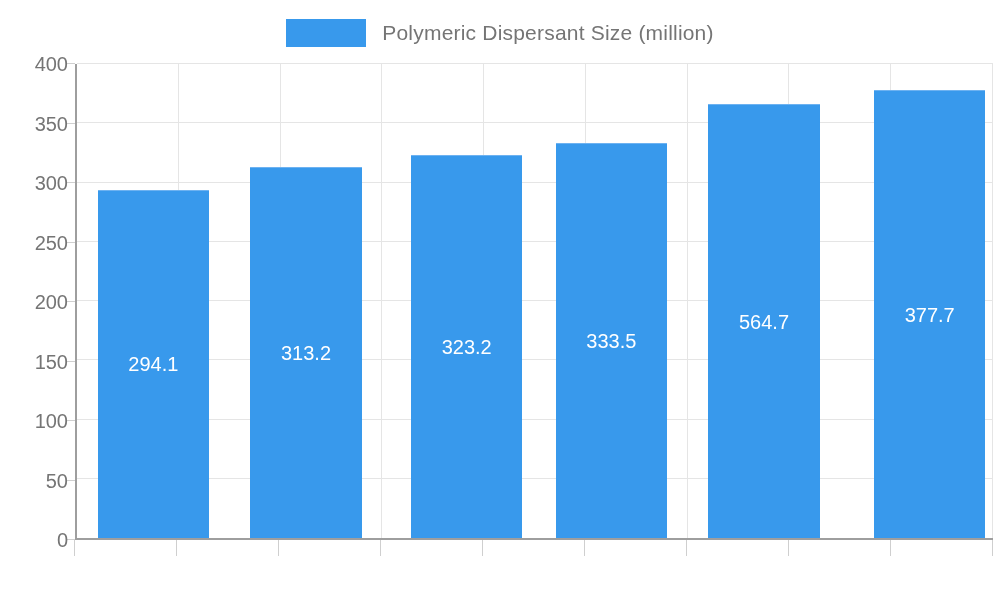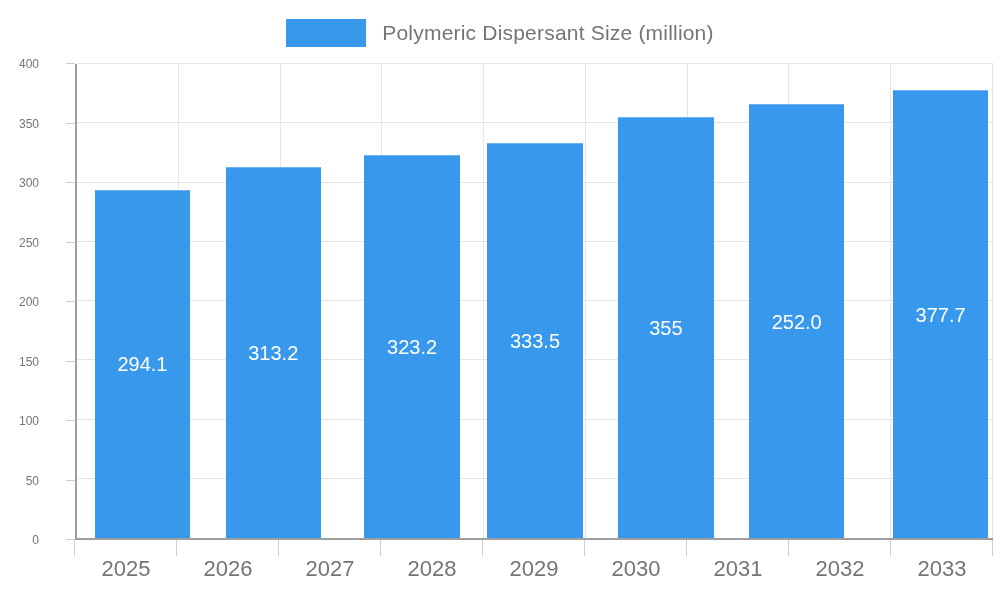--- a/index.html
+++ b/index.html
@@ -25,22 +25,22 @@
   .bars{position:absolute;left:0;top:0;width:100%;height:100%;
     display:flex;align-items:flex-end;}
   .bar-cell{flex:1;height:100%;display:flex;align-items:flex-end;justify-content:center;}
   .bar{position:relative;width:73%;background:var(--bar);
     border-top:1px solid var(--bar-border);}
   .bar-value{position:absolute;left:50%;top:50%;transform:translate(-50%,-50%);
     color:var(--val);font-size:20px;white-space:nowrap;}
 
   .y-axis{position:absolute;left:0;top:64px;width:75px;height:476px;}
   .y-tick{position:absolute;right:0;width:9px;height:1px;background:var(--tick);}
-  .y-label{position:absolute;right:36px;transform:translateY(50%);
-    font-size:12px;color:var(--text);white-space:nowrap;}
+  .y-label{position:absolute;right:7px;transform:translateY(50%);
+    font-size:20px;color:var(--text);white-space:nowrap;}
 
   .x-ticks{position:absolute;left:75px;top:540px;width:918px;height:18px;}
   .x-tick{position:absolute;top:0;width:1px;height:16px;background:var(--tick);}
   .x-labels{position:absolute;left:75px;top:556px;width:918px;height:34px;display:flex;}
   .x-label{flex:1;text-align:center;font-size:22px;color:var(--text);}
 </style>
 </head>
 <body>
 
 <div class="chart-root">
@@ -110,27 +110,22 @@
           <div class="bar" style="height: 80.8%; margin-left: 16px;">
             <div class="bar-value">323.2</div>
           </div>
         </div>
         <div class="bar-cell">
           <div class="bar" style="height: 83.375%;">
             <div class="bar-value">333.5</div>
           </div>
         </div>
         <div class="bar-cell">
-          <div class="bar" style="height: 88.75%;">
-            <div class="bar-value">355</div>
-          </div>
-        </div>
-        <div class="bar-cell">
           <div class="bar" style="height: 91.55%;">
-            <div class="bar-value">252.0</div>
+            <div class="bar-value">564.7</div>
           </div>
         </div>
         <div class="bar-cell">
           <div class="bar" style="height: 94.425%; margin-left: 26px;">
             <div class="bar-value">377.7</div>
           </div>
         </div>
       </div>
   </div>
 
@@ -139,25 +134,14 @@
       <div class="x-tick" style="left: calc(11.1111% - 1px);"></div>
       <div class="x-tick" style="left: calc(22.2222% - 1px);"></div>
       <div class="x-tick" style="left: calc(33.3333% - 1px);"></div>
       <div class="x-tick" style="left: calc(44.4444% - 1px);"></div>
       <div class="x-tick" style="left: calc(55.5556% - 1px);"></div>
       <div class="x-tick" style="left: calc(66.6667% - 1px);"></div>
       <div class="x-tick" style="left: calc(77.7778% - 1px);"></div>
       <div class="x-tick" style="left: calc(88.8889% - 1px);"></div>
       <div class="x-tick" style="left: calc(100% - 1px);"></div>
     </div>
-  <div class="x-labels">
-      <div class="x-label">2025</div>
-      <div class="x-label">2026</div>
-      <div class="x-label">2027</div>
-      <div class="x-label">2028</div>
-      <div class="x-label">2029</div>
-      <div class="x-label">2030</div>
-      <div class="x-label">2031</div>
-      <div class="x-label">2032</div>
-      <div class="x-label">2033</div>
-    </div>
 
 </div>
 
 </body></html>

